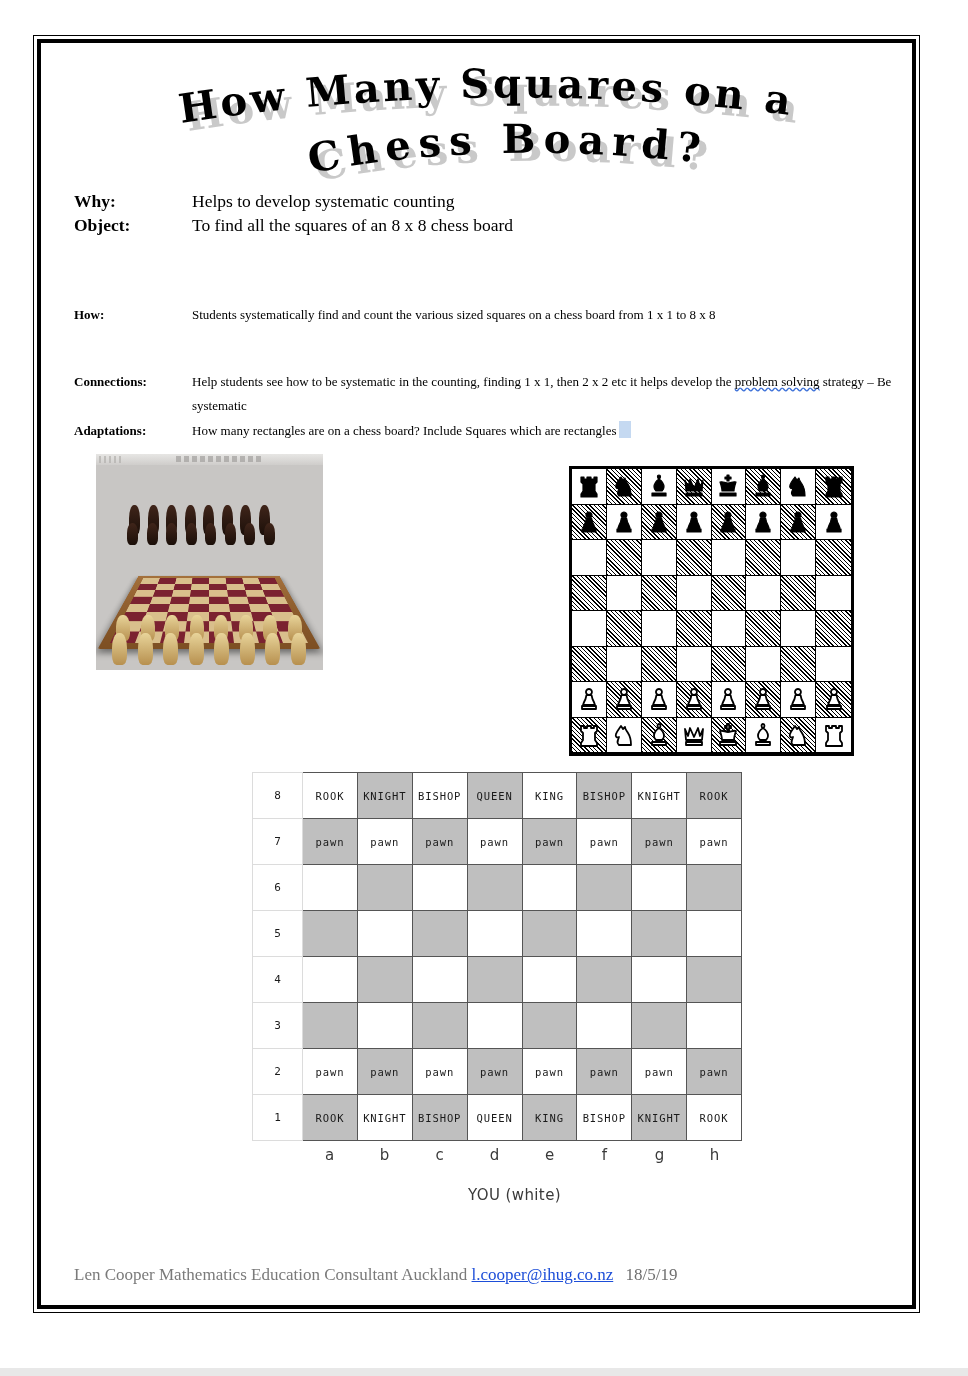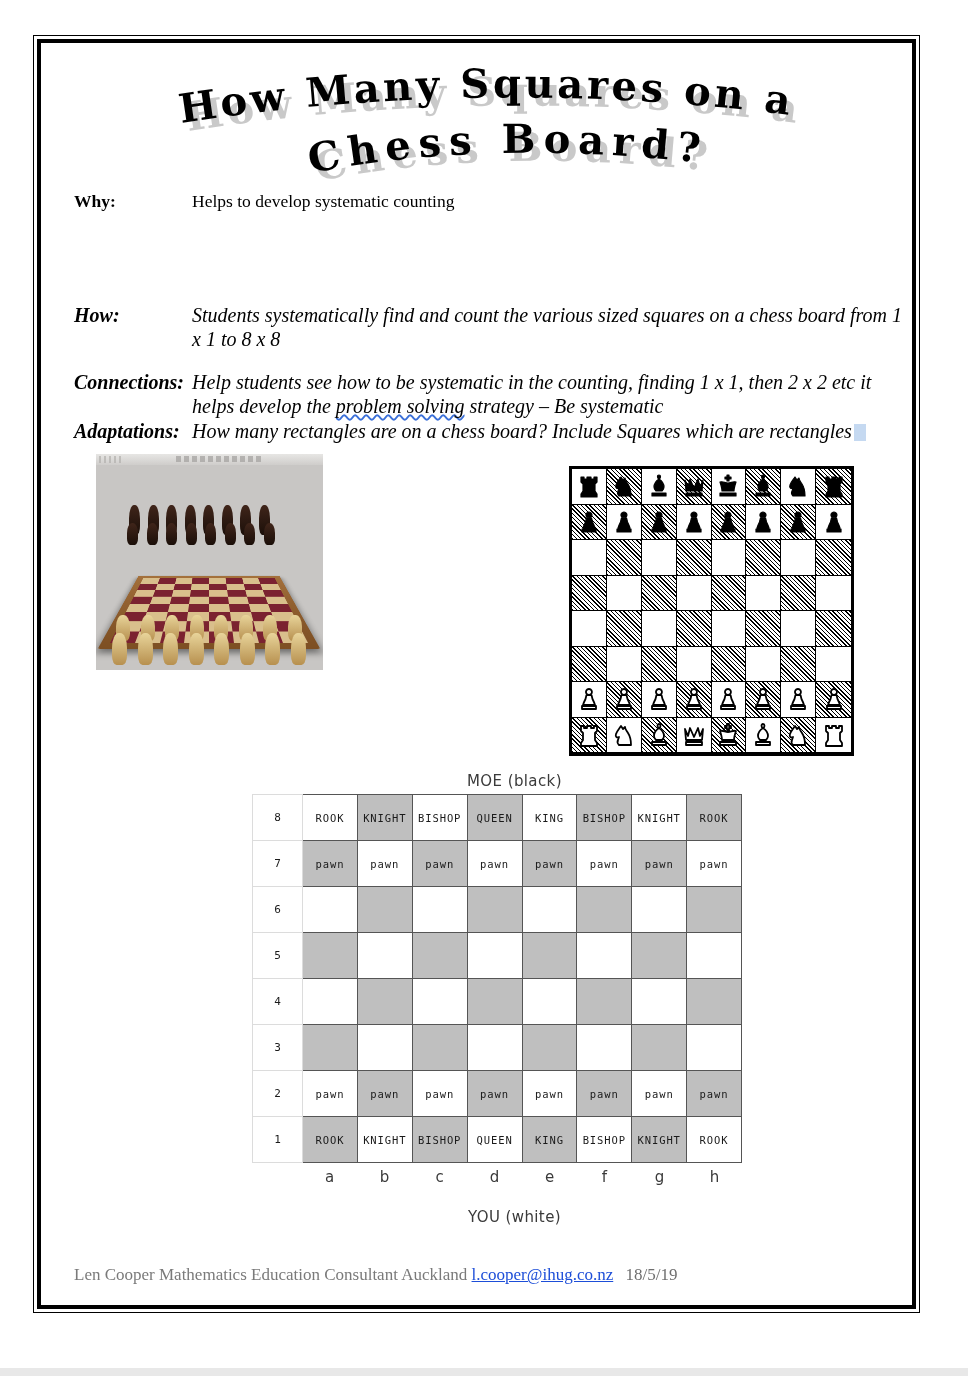--- a/index.html
+++ b/index.html
@@ -86,24 +86,23 @@
     font-weight: bold;
     margin-left: 84px;
   }
   .ival2 { margin-left: 22px; }
 
   
   .para-block {
     position: absolute;
     left: 33px;
     width: 840px;
-    font-size: 20px;
+    font-size: 13px;
     line-height: 24px;
     color: #000;
-    font-style: italic;
   }
   #how-block { top: 260px; }
   #conn-block { top: 327px; }
   #adapt-block { top: 376px; }
 
   .para-row { display: flex; align-items: flex-start; }
   .para-label {
     font-weight: bold;
     flex: 0 0 auto;
   }
@@ -332,20 +331,24 @@
               <textPath href="#arc2" startOffset="0" textLength="390">Chess Board?</textPath>
             </text>
           </g>
         </svg>
       </div>
 
       <div class="info-block">
         <div class="irow">
           <span class="ilabel">Why:</span>
           <span class="ival">Helps to develop systematic counting</span>
+        </div>
+        <div class="irow">
+          <span class="ilabel">Object:</span>
+          <span class="ival">To find all the squares of an 8 x 8 chess board</span>
         </div>
       </div>
 
       <div class="para-block" id="how-block">
         <div class="para-row">
           <span class="para-label w-how">How:</span>
           <span class="para-text">Students systematically find and count the various sized squares on a chess board from 1 x 1 to 8 x 8</span>
         </div>
       </div>
 
@@ -666,21 +669,20 @@
             </div>
             <div class="dsq">
               <svg width="24" height="26" viewBox="0 0 24 26">
                 <path d="M4 4 h3 v2 h3 v-2 h4 v2 h3 v-2 h3 v5 l-2 2 v7 l2 3 v3 H4 v-3 l2-3 V11 L4 9 Z" fill="#fff" stroke="#000" stroke-width="1.8" stroke-linejoin="round"></path>
               </svg>
             </div>
           </div>
       </div>
 
       <div id="board-wrap">
-        <div id="moe-label">MOE (black)</div>
         <table id="board">
           <tbody id="board-body">
               <tr>
                 <td class="rank">8</td>
                 <td class="light">ROOK</td>
                 <td class="dark">KNIGHT</td>
                 <td class="light">BISHOP</td>
                 <td class="dark">QUEEN</td>
                 <td class="light">KING</td>
                 <td class="dark">BISHOP</td>

